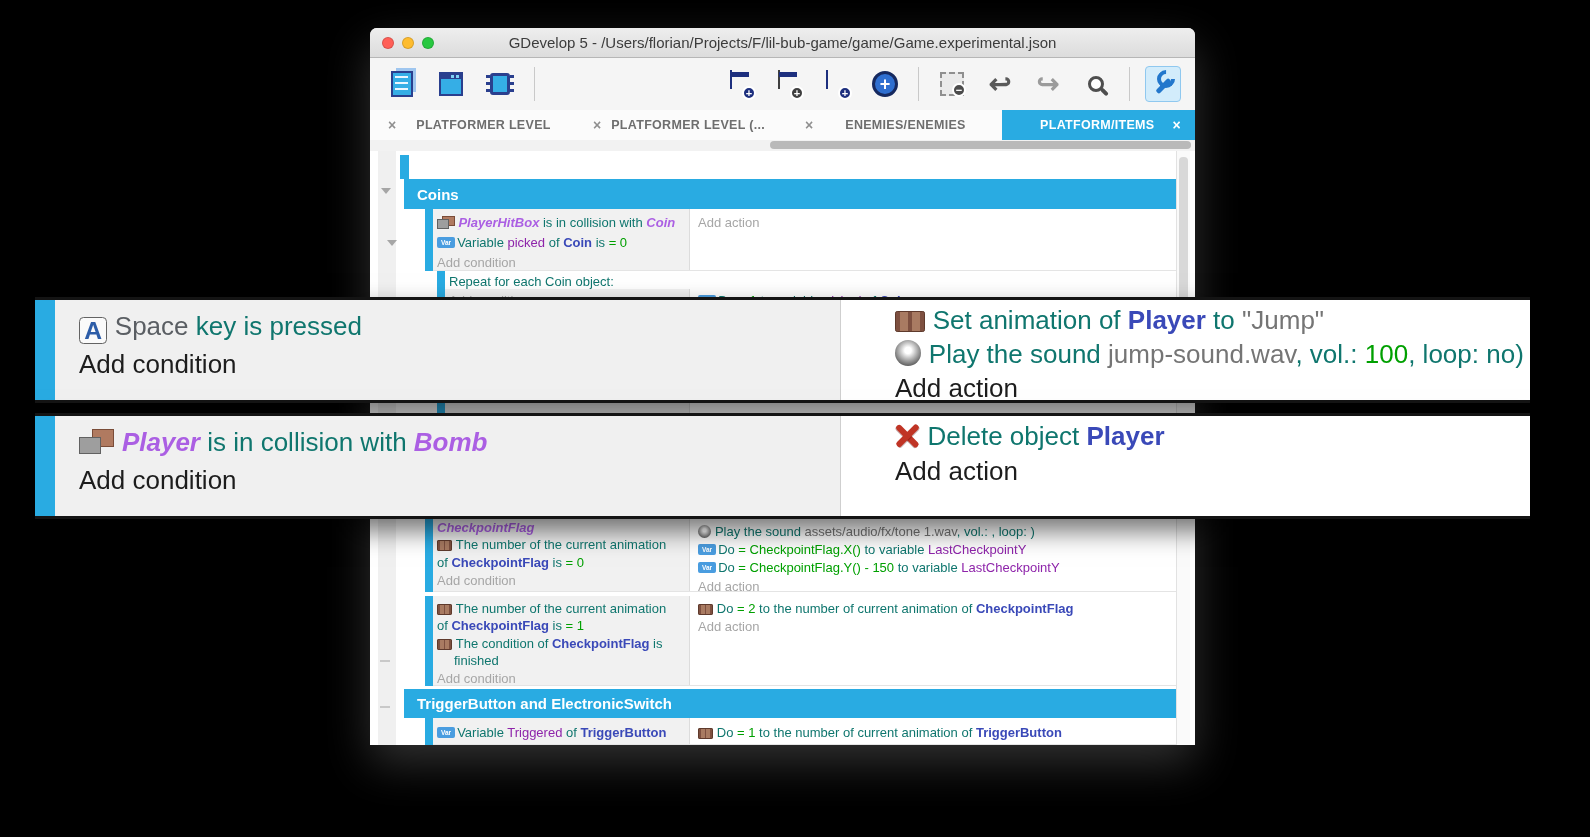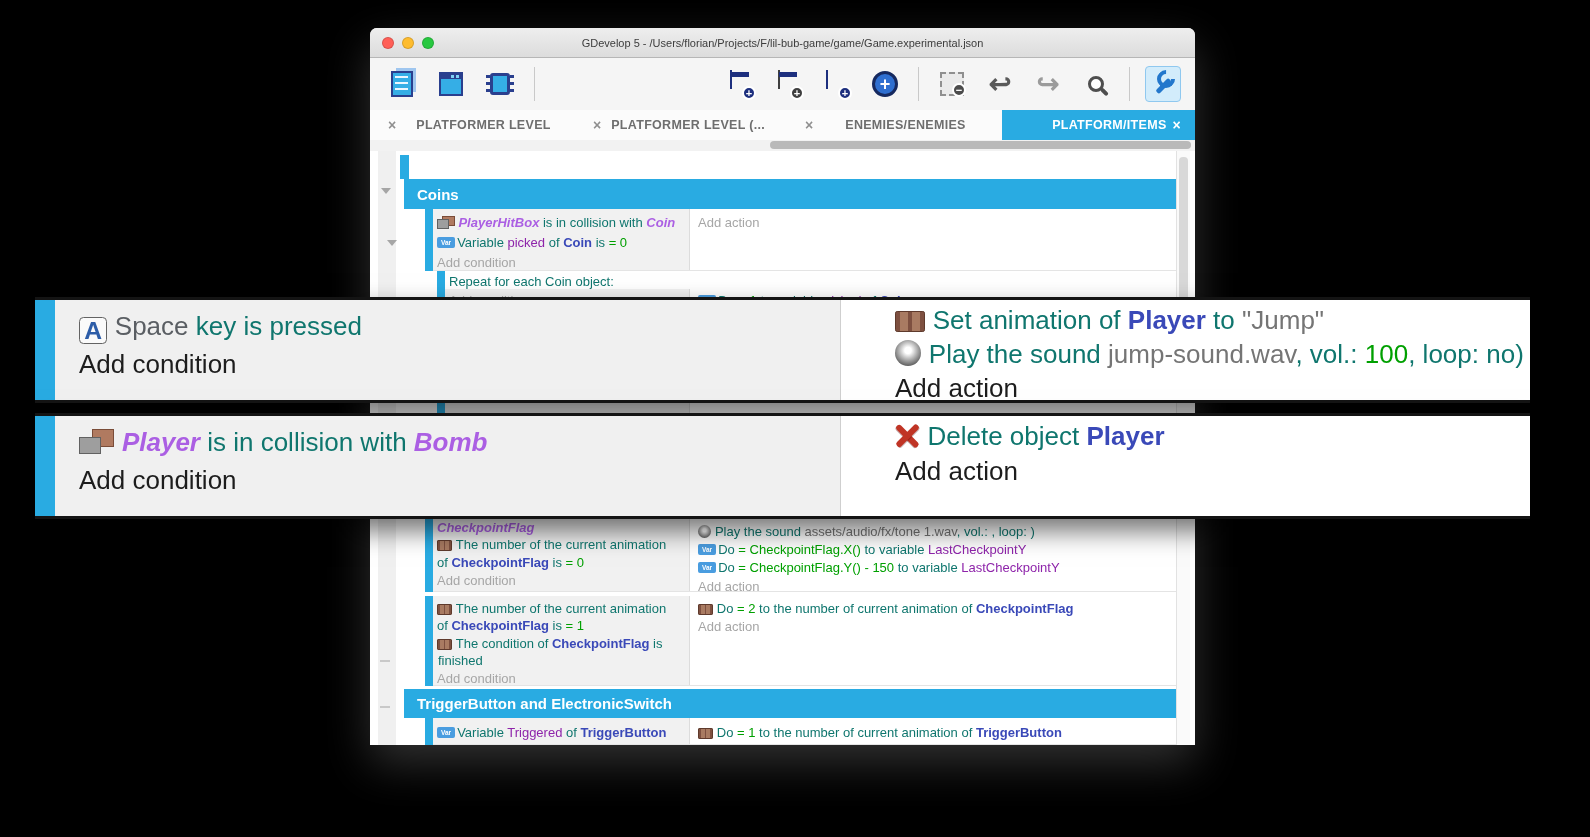--- a/index.html
+++ b/index.html
@@ -9,21 +9,21 @@
   
   .window { position:absolute; left:370px; top:28px; width:825px; height:717px;
             background:#fff; border-radius:7px 7px 0 0; overflow:hidden;
             display:flex; flex-direction:column;
             box-shadow:0 18px 45px rgba(140,140,140,.35); }
   .titlebar { height:30px; background:linear-gradient(#eeeeee,#dcdcdc); border-bottom:1px solid #b6b6b6;
               display:flex; align-items:center; position:relative; flex:none; }
   .lights { display:flex; gap:8px; padding-left:12px; }
   .light { width:12px; height:12px; border-radius:50%; border:1px solid rgba(0,0,0,.15); }
   .l-red{ background:#ff5f57; } .l-yellow{ background:#febc2e; } .l-green{ background:#28c840; }
-  .wtitle { position:absolute; left:0; right:0; text-align:center; font-size:11px; color:#3c3c3c; }
+  .wtitle { position:absolute; left:0; right:0; text-align:center; font-size:15px; color:#3c3c3c; }
 
   .toolbar { height:52px; background:#f5f5f5; display:flex; align-items:center; padding:0 14px; gap:13px; flex:none; }
   .tbsep { width:1px; height:34px; background:#c9c9c9; margin:0 3px; }
   .tbtn { width:36px; height:36px; display:flex; align-items:center; justify-content:center; position:relative; }
   .tbtn-selected { background:#d2ecfb; border:1px solid #8fc8ef; border-radius:4px; }
 
   
   .icn-pages { width:22px; height:26px; background:#35aee6; border:2px solid #2a3f8e; position:relative;
                box-shadow:4px -4px 0 -1px #9fc6ef; }
   .icn-pages::before { content:""; position:absolute; left:2px; top:3px; width:13px; height:16px;
@@ -59,21 +59,21 @@
   .icn-wrench::after { content:""; position:absolute; right:1px; top:-1px; width:10px; height:10px; border-radius:50%;
             border:4px solid #2277cc; border-top-color:transparent; transform:rotate(45deg); }
 
   
   .tabbar { height:30px; background:#fbfbfb; display:flex; flex:none; }
   .tab { display:flex; align-items:center; font-size:12.5px; font-weight:bold; letter-spacing:.3px; color:#6e6e6e; }
   .tab .x { font-size:14px; color:#8f8f8f; padding-left:18px; width:44px; }
   .tab .lbl { flex:1; text-align:center; padding-right:22px; white-space:nowrap; }
   .tab-active { background:#29abe2; color:#fff; }
   .tab-active .x { order:2; color:#fff; padding:0 14px 0 0; width:auto; }
-  .tab-active .lbl { order:1; padding:0 6px 0 26px;text-align:right; }
+  .tab-active .lbl { order:1; padding:0 6px 0 26px; }
 
   
   .hscroll { height:11px; background:#f2f2f2; position:relative; flex:none; }
   .hthumb { position:absolute; left:48.5%; width:51%; top:1px; height:8px; background:#b9b9b9; border-radius:4px; }
 
   
   .events { position:relative; flex:1; background:#fff; overflow:hidden; font-size:13px; }
   .gutter { position:absolute; left:8px; top:0; bottom:0; width:18px; background:#f0f0f0; }
   .abs { position:absolute; }
   .bar { position:absolute; width:8px; background:#29abe2; }
@@ -262,21 +262,21 @@
       <div class="ln t-muted" style="left:328px; top:428px;">Add action</div>
 
       <div class="bar" style="left:55px; top:445px; height:90px;"></div>
       <div class="evrow" style="top:445px; height:90px;">
         <div class="cond"></div>
         <div class="act"></div>
       </div>
       <div class="ln" style="left:67px; top:450px;"><span class="ic animation-icon"></span><span class="t t-plain">The number of the current animation</span></div>
       <div class="ln" style="left:67px; top:467px;"><span class="t t-plain">of </span><span class="t t-objn">CheckpointFlag</span><span class="t t-plain"> is </span><span class="t t-green">= 1</span></div>
       <div class="ln" style="left:67px; top:485px;"><span class="ic animation-icon"></span><span class="t t-plain">The condition of </span><span class="t t-objn">CheckpointFlag</span><span class="t t-plain"> is</span></div>
-      <div class="ln" style="left:68px; top:502px;"><span class="t t-plain">finished</span></div>
+      <div class="ln" style="left:84px; top:502px;"><span class="t t-plain">finished</span></div>
       <div class="ln t-muted" style="left:67px; top:520px;">Add condition</div>
       <div class="ln" style="left:328px; top:450px;"><span class="ic animation-icon"></span><span class="t t-plain">Do </span><span class="t t-green">= 2</span><span class="t t-plain"> to the number of current animation of </span><span class="t t-objn">CheckpointFlag</span></div>
       <div class="ln t-muted" style="left:328px; top:468px;">Add action</div>
 
       <div class="ghead" style="top:538px; height:29px;">
         <span>TriggerButton and ElectronicSwitch</span>
       </div>
 
       <div class="bar" style="left:55px; top:567px; height:27px;"></div>
       <div class="evrow" style="top:567px; height:27px;">

